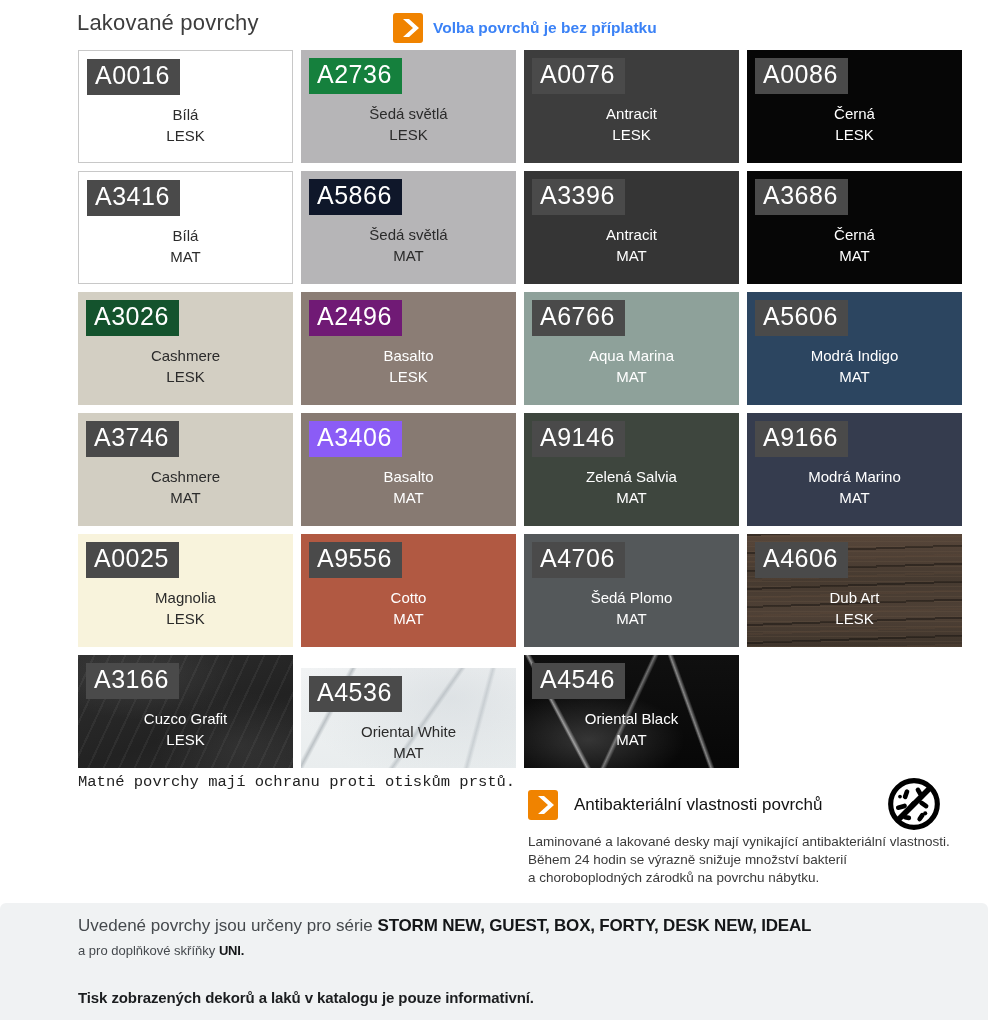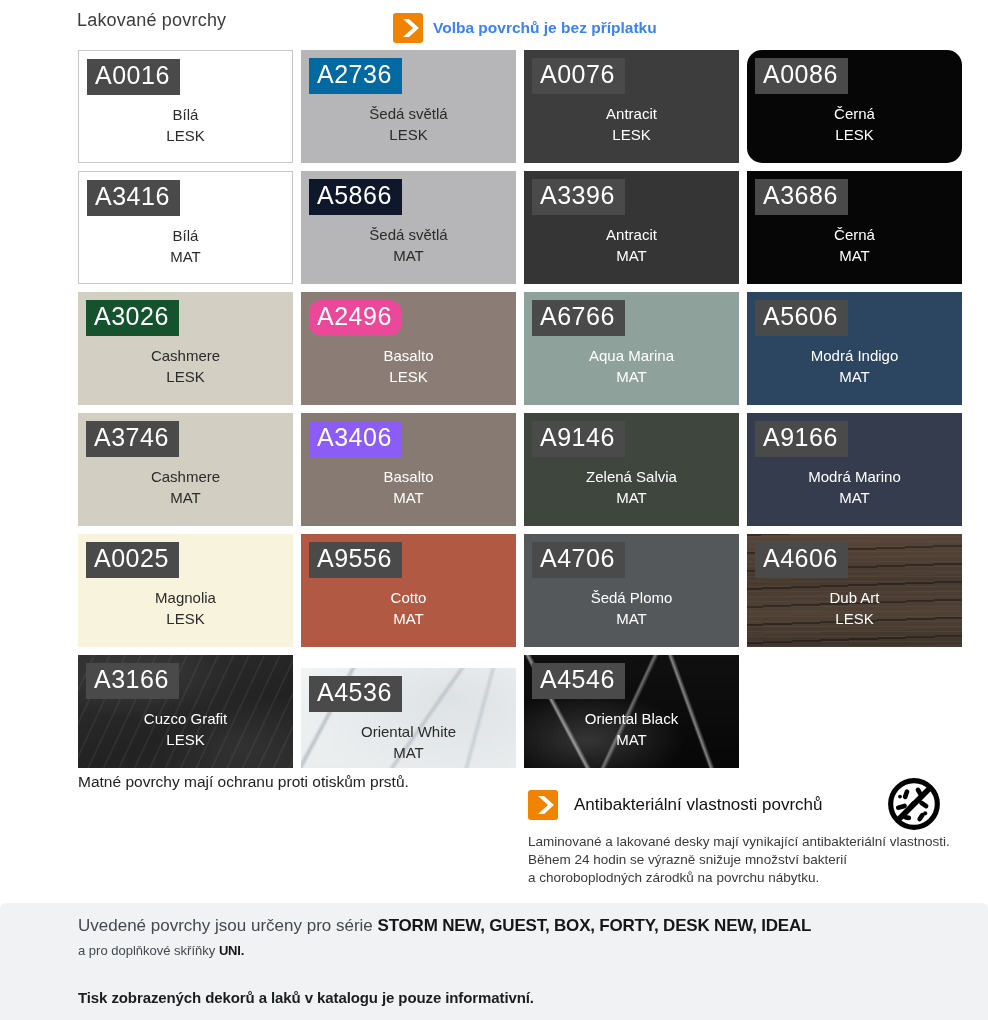--- a/index.html
+++ b/index.html
@@ -1,20 +1,20 @@
 <!DOCTYPE html>
 <html><head>
 <meta charset="utf-8">
 <style>
   * { margin:0; padding:0; box-sizing:border-box; }
   html,body { background:#ffffff; }
   body { font-family:"Liberation Sans", sans-serif; }
   .page { position:relative; width:988px; height:1020px; background:#ffffff; overflow:hidden; }
 
-  .page-title { position:absolute; left:77px; top:10px; font-size:18px; font-weight:400; color:#3d3d3d; letter-spacing:0.2px; }
+  .page-title { position:absolute; left:77px; top:10px; font-size:22px; font-weight:400; color:#3d3d3d; letter-spacing:0.2px; }
 
   .header-note { position:absolute; left:393px; top:13px; display:flex; align-items:center; gap:10px; }
   .chevron-badge { width:30px; height:30px; flex:0 0 30px; }
   .header-note-text { font-size:15.5px; font-weight:600; color:#3b82f6; }
 
   .swatch-grid { position:absolute; left:78px; top:50px; width:884px;
     display:grid; grid-template-columns:repeat(4,215px); grid-auto-rows:113px; gap:8px; }
   .swatch { position:relative; }
   .swatch.bordered { border:1px solid #c8c8c8; }
   .code-badge { position:absolute; left:8px; top:8px; background:#4a4a4a; color:#ffffff;
@@ -39,21 +39,21 @@
       linear-gradient(105deg, rgba(0,0,0,0) 78%, rgba(170,178,184,0.45) 79.5%, rgba(0,0,0,0) 81%),
       radial-gradient(220px 120px at 70% 30%, rgba(190,198,204,0.35), rgba(0,0,0,0) 70%),
       linear-gradient(180deg, #f1f3f4, #e9edee); margin-top: 13px; }
   .tex-marble-black { background-image:
       linear-gradient(62deg, rgba(0,0,0,0) 22%, rgba(255,255,255,0.55) 23%, rgba(0,0,0,0) 24.5%),
       linear-gradient(115deg, rgba(0,0,0,0) 48%, rgba(255,255,255,0.4) 49%, rgba(0,0,0,0) 50.5%),
       linear-gradient(70deg, rgba(0,0,0,0) 72%, rgba(255,255,255,0.5) 73%, rgba(0,0,0,0) 74.5%),
       radial-gradient(160px 80px at 30% 75%, rgba(255,255,255,0.18), rgba(0,0,0,0) 60%),
       linear-gradient(180deg, #101010, #070707); }
 
-  .footnote { position:absolute; left:78px; top:773px; font-size:15.5px; color:#222222; }
+  .footnote { position:absolute; left:78px; top:773px; font-size:15.5px; color:#222222;font-family:Liberation Mono, monospace; }
 
   .anti { position:absolute; left:528px; top:790px; width:432px; }
   .anti-head { display:flex; align-items:center; gap:16px; }
   .anti-title { font-size:17px; color:#121212; font-weight:400; }
   .anti-text { margin-top:13px; font-size:13.5px; line-height:18px; color:#3a3a3a; white-space:pre-line; }
   .bacteria-icon { position:absolute; left:886px; top:776px; width:56px; height:56px; }
 
   .footer-band { position:absolute; left:0; top:903px; width:988px; height:117px; background:#f0f2f3; border-radius:6px 6px 0 0; }
   .footer-line1 { position:absolute; left:78px; top:13px; font-size:17px; color:#45494d; }
   .footer-line1 .series, .footer-line2 .series { color:#141618; font-weight:700; letter-spacing:-0.2px; }
@@ -77,34 +77,34 @@
 
   <div class="swatch-grid">
       <div class="swatch bordered" style="background-color: rgb(255, 255, 255); color: rgb(43, 43, 43);">
         <div class="code-badge" style="background: rgb(74, 74, 74);">A0016</div>
         <div class="swatch-label">
           <span class="swatch-name">Bílá</span>
           <span class="swatch-finish">LESK</span>
         </div>
       </div>
       <div class="swatch" style="background-color: rgb(182, 181, 183); color: rgb(43, 43, 43);">
-        <div class="code-badge" style="background: #0369a1;">A2736</div>
+        <div class="code-badge" style="background: #15803d;">A2736</div>
         <div class="swatch-label">
           <span class="swatch-name">Šedá světlá</span>
           <span class="swatch-finish">LESK</span>
         </div>
       </div>
       <div class="swatch" style="background-color: rgb(61, 61, 61); color: rgb(255, 255, 255);">
         <div class="code-badge" style="background: rgb(74, 74, 74);">A0076</div>
         <div class="swatch-label">
           <span class="swatch-name">Antracit</span>
           <span class="swatch-finish">LESK</span>
         </div>
       </div>
-      <div class="swatch" style="background-color: rgb(6, 6, 6); color: rgb(255, 255, 255); border-radius: 15px;">
+      <div class="swatch" style="background-color: rgb(6, 6, 6); color: rgb(255, 255, 255);">
         <div class="code-badge" style="background: rgb(74, 74, 74);">A0086</div>
         <div class="swatch-label">
           <span class="swatch-name">Černá</span>
           <span class="swatch-finish">LESK</span>
         </div>
       </div>
       <div class="swatch bordered" style="background-color: rgb(255, 255, 255); color: rgb(43, 43, 43);">
         <div class="code-badge" style="background: rgb(74, 74, 74);">A3416</div>
         <div class="swatch-label">
           <span class="swatch-name">Bílá</span>
@@ -133,21 +133,21 @@
         </div>
       </div>
       <div class="swatch" style="background-color: rgb(211, 207, 195); color: rgb(43, 43, 43);">
         <div class="code-badge" style="background: #14532d;">A3026</div>
         <div class="swatch-label">
           <span class="swatch-name">Cashmere</span>
           <span class="swatch-finish">LESK</span>
         </div>
       </div>
       <div class="swatch" style="background-color: rgb(139, 125, 117); color: rgb(255, 255, 255);">
-        <div class="code-badge" style="background: #ec4899; border-radius: 13px;">A2496</div>
+        <div class="code-badge" style="background: #701a75;">A2496</div>
         <div class="swatch-label">
           <span class="swatch-name">Basalto</span>
           <span class="swatch-finish">LESK</span>
         </div>
       </div>
       <div class="swatch" style="background-color: rgb(142, 161, 154); color: rgb(255, 255, 255);">
         <div class="code-badge" style="background: rgb(74, 74, 74);">A6766</div>
         <div class="swatch-label">
           <span class="swatch-name">Aqua Marina</span>
           <span class="swatch-finish">MAT</span>

